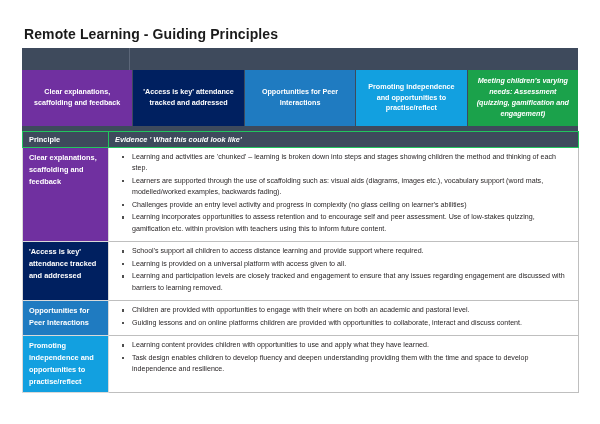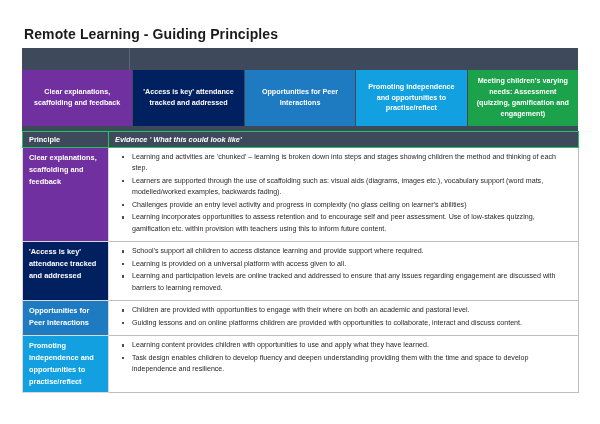--- a/index.html
+++ b/index.html
@@ -77,21 +77,21 @@
     justify-content: center;
     text-align: center;
     color: #ffffff;
     font-size: 7.2px;
     font-weight: bold;
     line-height: 1.5;
     padding: 2px 5px;
     box-sizing: border-box;
     border-right: 1px solid #3e4a5c;
   }
-  .card:last-child { border-right: none; }
+  .card:last-child { border-right: none; font-style: italic; }
   .banner-botbar {
     width: 100%;
     height: 9px;
     background: #3e4a5c;
   }
 
   
   .table {
     position: absolute;
     left: 22px;
@@ -205,21 +205,21 @@
             <li>Learning incorporates opportunities to assess retention and to encourage self and peer assessment. Use of low-stakes quizzing, gamification etc. within provision with teachers using this to inform future content.</li>
           </ul>
         </td>
       </tr>
       <tr>
         <td class="principle-cell" style="background: rgb(0, 32, 96);">'Access is key' attendance tracked and addressed</td>
         <td class="evidence-cell">
           <ul class="bullets">
             <li>School's support all children to access distance learning and provide support where required.</li>
             <li>Learning is provided on a universal platform with access given to all.</li>
-            <li>Learning and participation levels are online tracked and addressed to ensure that any issues regarding engagement are discussed with barriers to learning removed.</li>
+            <li>Learning and participation levels are closely tracked and engagement to ensure that any issues regarding engagement are discussed with barriers to learning removed.</li>
           </ul>
         </td>
       </tr>
       <tr>
         <td class="principle-cell" style="background: rgb(31, 123, 193);">Opportunities for Peer Interactions</td>
         <td class="evidence-cell">
           <ul class="bullets">
             <li>Children are provided with opportunities to engage with their where on both an academic and pastoral level.</li>
             <li>Guiding lessons and on online platforms children are provided with opportunities to collaborate, interact and discuss content.</li>
           </ul>

